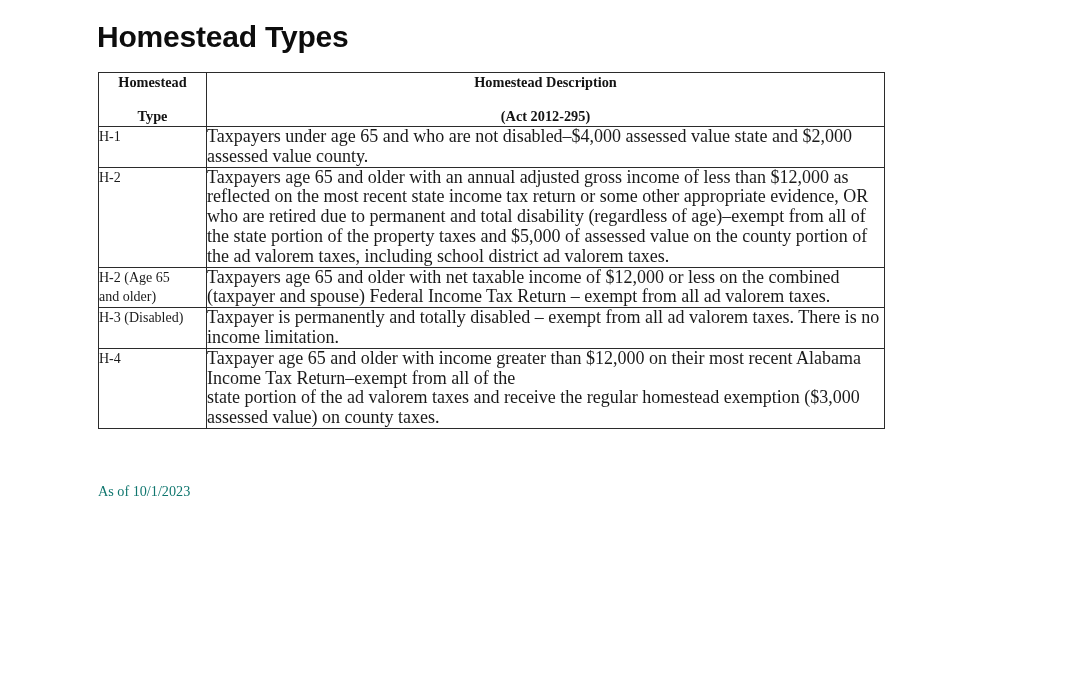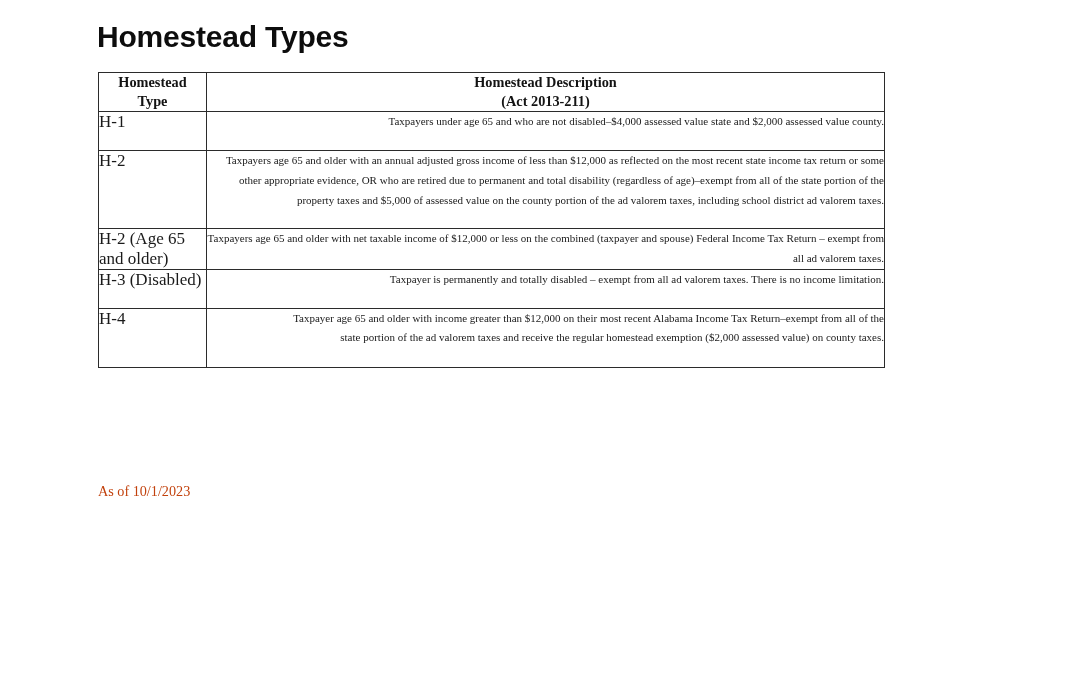--- a/index.html
+++ b/index.html
@@ -60,58 +60,58 @@
 
   
   .hdr-cell {
     text-align: center;
     font-weight: bold;
     font-size: 14.3px;
     line-height: 19px;
     padding: 11px 6px 12px 6px;
     color: #131313;
   }
-  .hdr-cell .ln2 { display: block; }
+  .hdr-cell .ln2 { display: block; margin-top: 15px; }
 
   
   .type-cell {
-    font-size: 17px;
+    font-size: 14px;
     line-height: 19.5px;
     padding: 9px 6px 9px 9px;
     color: #1a1a1a;
     margin-left: 8px;
   }
   .type-cell .ln2 { display: block; }
 
   .desc-cell {
-    font-size: 11px;
+    font-size: 18px;
     line-height: 19.8px;
     padding: 9px 10px 9px 11px;
     color: #1a1a1a;
-    text-align: right;
+    text-align: left;
   }
   .desc-cell p {
     margin: 0;
   }
 
   
   .row-h1 .desc-cell { height: 38px; }
   .row-h2 .desc-cell { height: 77px; }
   .row-h3a .desc-cell { height: 39px; font-family: Liberation Serif, serif; }
   .row-h3d .desc-cell { height: 38px; margin-left: 32px; }
   .row-h4 .desc-cell { height: 58px; font-family: Liberation Serif, serif; }
 
   
   .as-of {
     position: absolute;
     left: 98px;
     top: 482px;
     font-size: 14.2px;
     line-height: 19px;
-    color: #c2410c;
+    color: #0f766e;
     white-space: nowrap;
   }
 </style>
 </head>
 <body>
 
 <div class="page">
 
   <div class="page-title">Homestead Types</div>
 
@@ -121,21 +121,21 @@
       <col class="col-desc">
     </colgroup>
     <thead>
       <tr>
         <th class="hdr-cell">
           <span>Homestead</span>
           <span class="ln2">Type</span>
         </th>
         <th class="hdr-cell">
           <span>Homestead Description</span>
-          <span class="ln2">(Act 2013-211)</span>
+          <span class="ln2">(Act 2012-295)</span>
         </th>
       </tr>
     </thead>
     <tbody>
 
       <tr class="row-h1">
         <td class="type-cell">
           <span>H-1</span>
         </td>
         <td class="desc-cell">
@@ -170,21 +170,21 @@
           <p>Taxpayer is permanently and totally disabled – exempt from all ad valorem taxes. There is no income limitation.</p>
         </td>
       </tr>
 
       <tr class="row-h4">
         <td class="type-cell">
           <span>H-4</span>
         </td>
         <td class="desc-cell">
           <p>Taxpayer age 65 and older with income greater than $12,000 on their most recent Alabama Income Tax Return–exempt from all of the</p>
-          <p>state portion of the ad valorem taxes and receive the regular homestead exemption ($2,000 assessed value) on county taxes.</p>
+          <p>state portion of the ad valorem taxes and receive the regular homestead exemption ($3,000 assessed value) on county taxes.</p>
         </td>
       </tr>
 
     </tbody>
   </table>
 
   <div class="as-of">As of 10/1/2023</div>
 
 </div>
 

